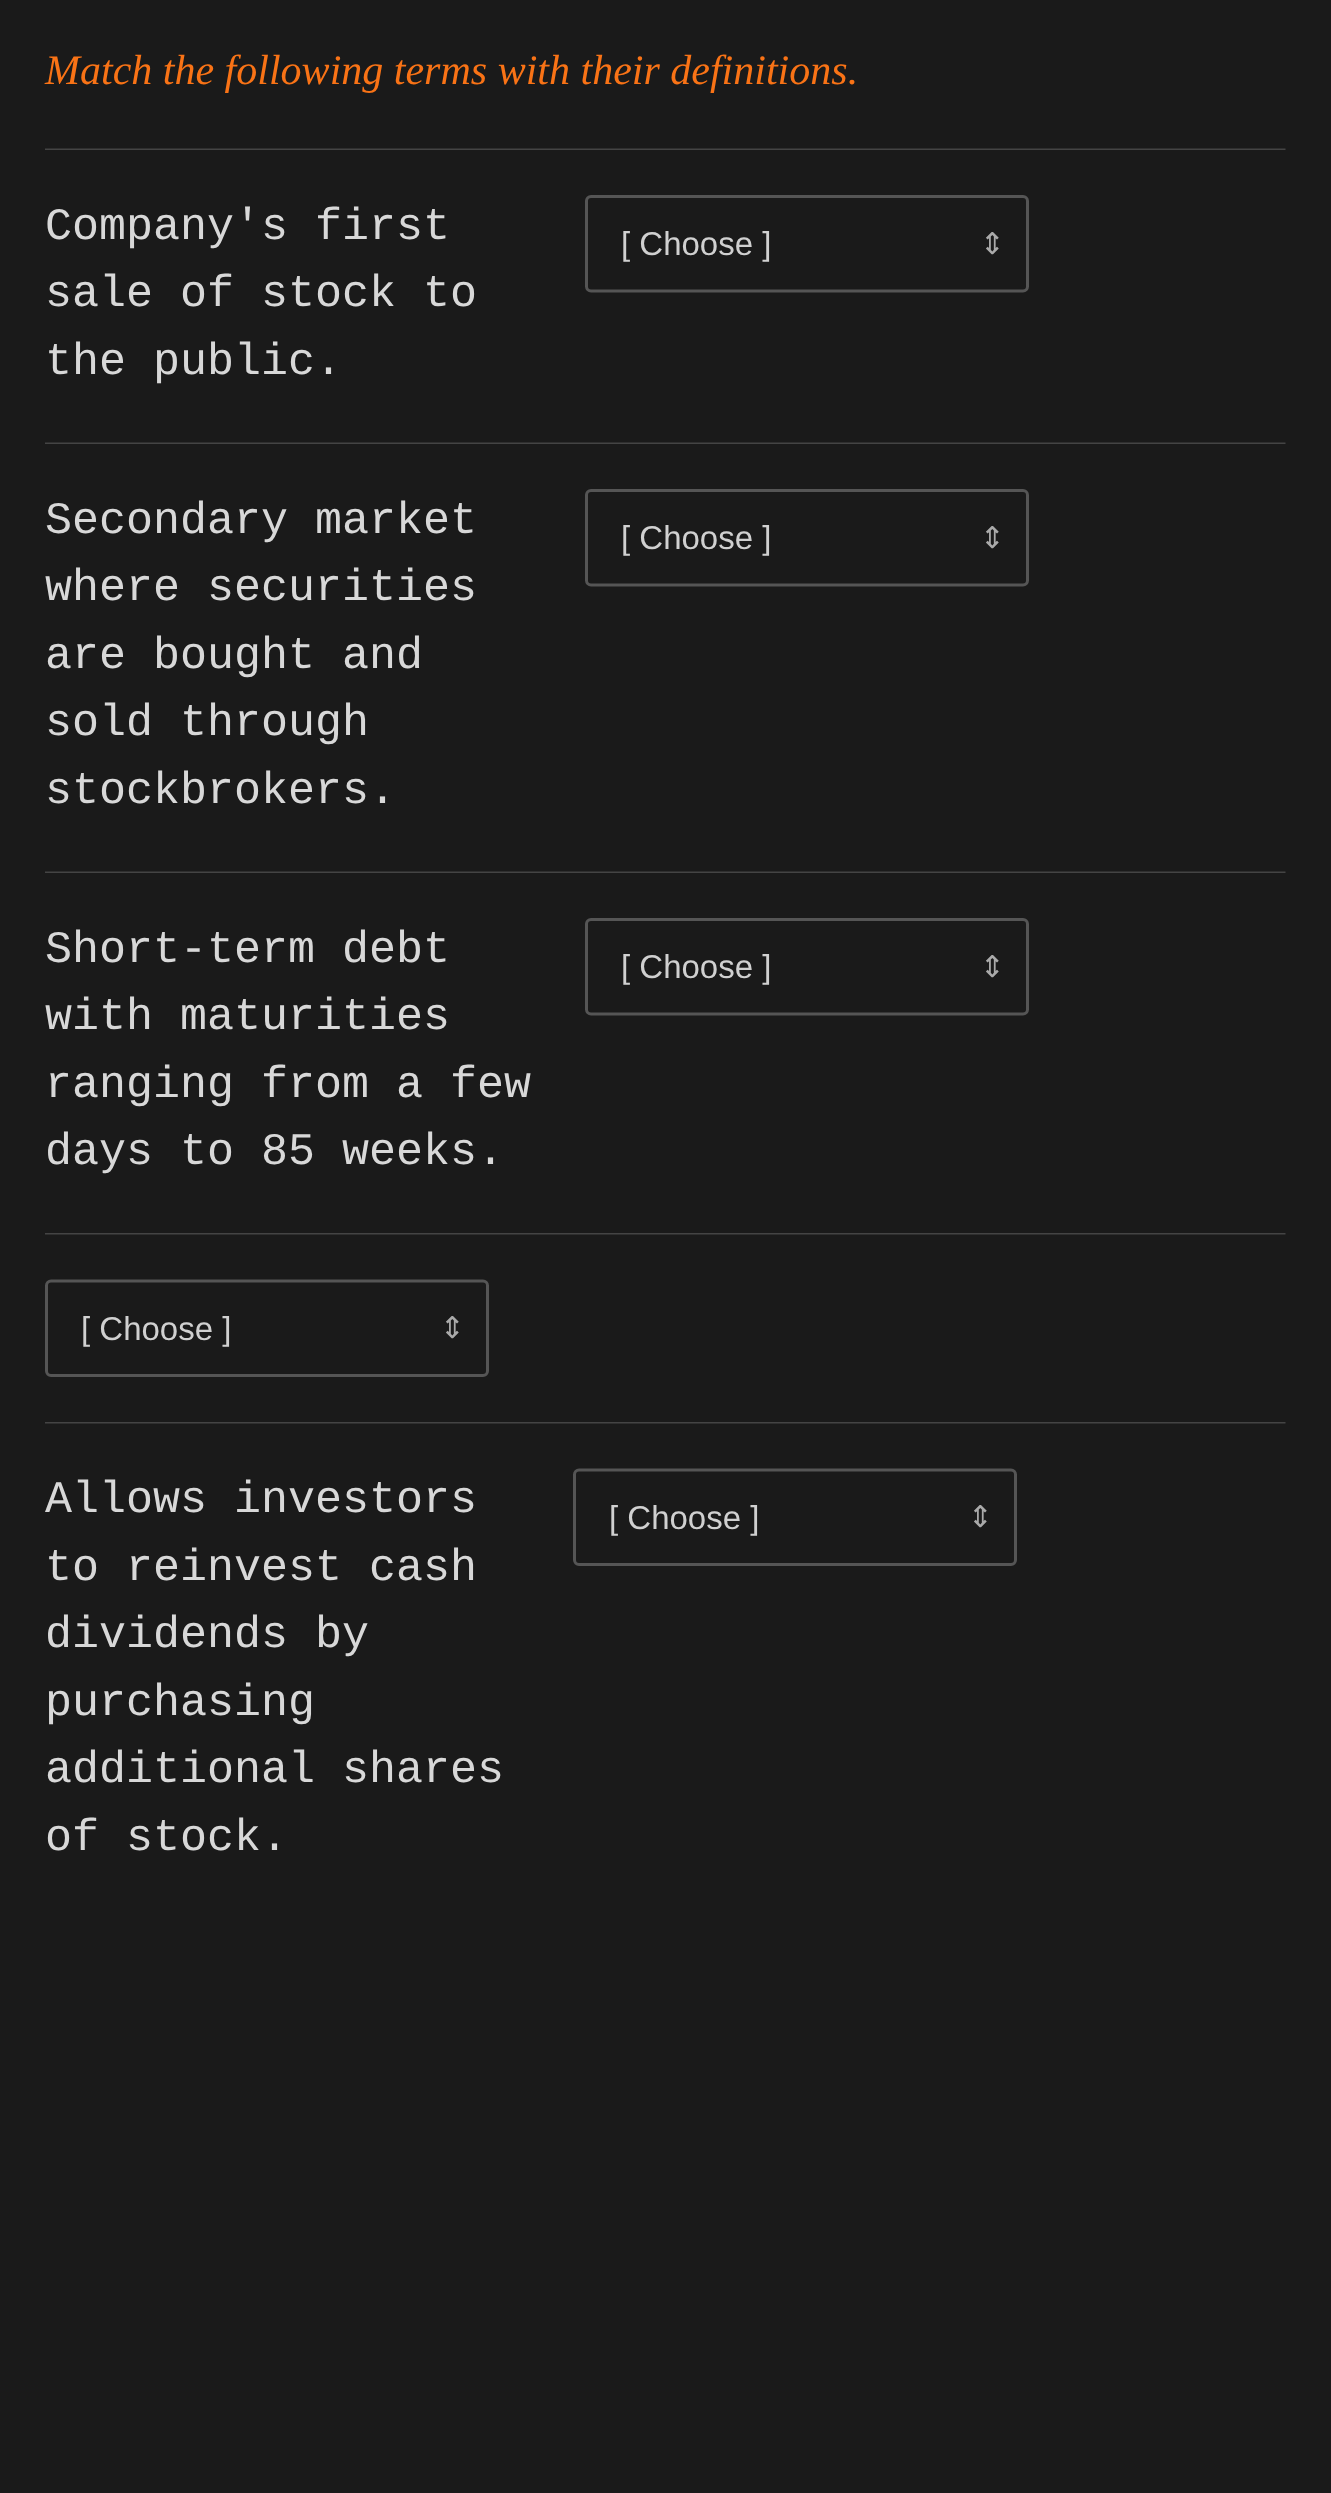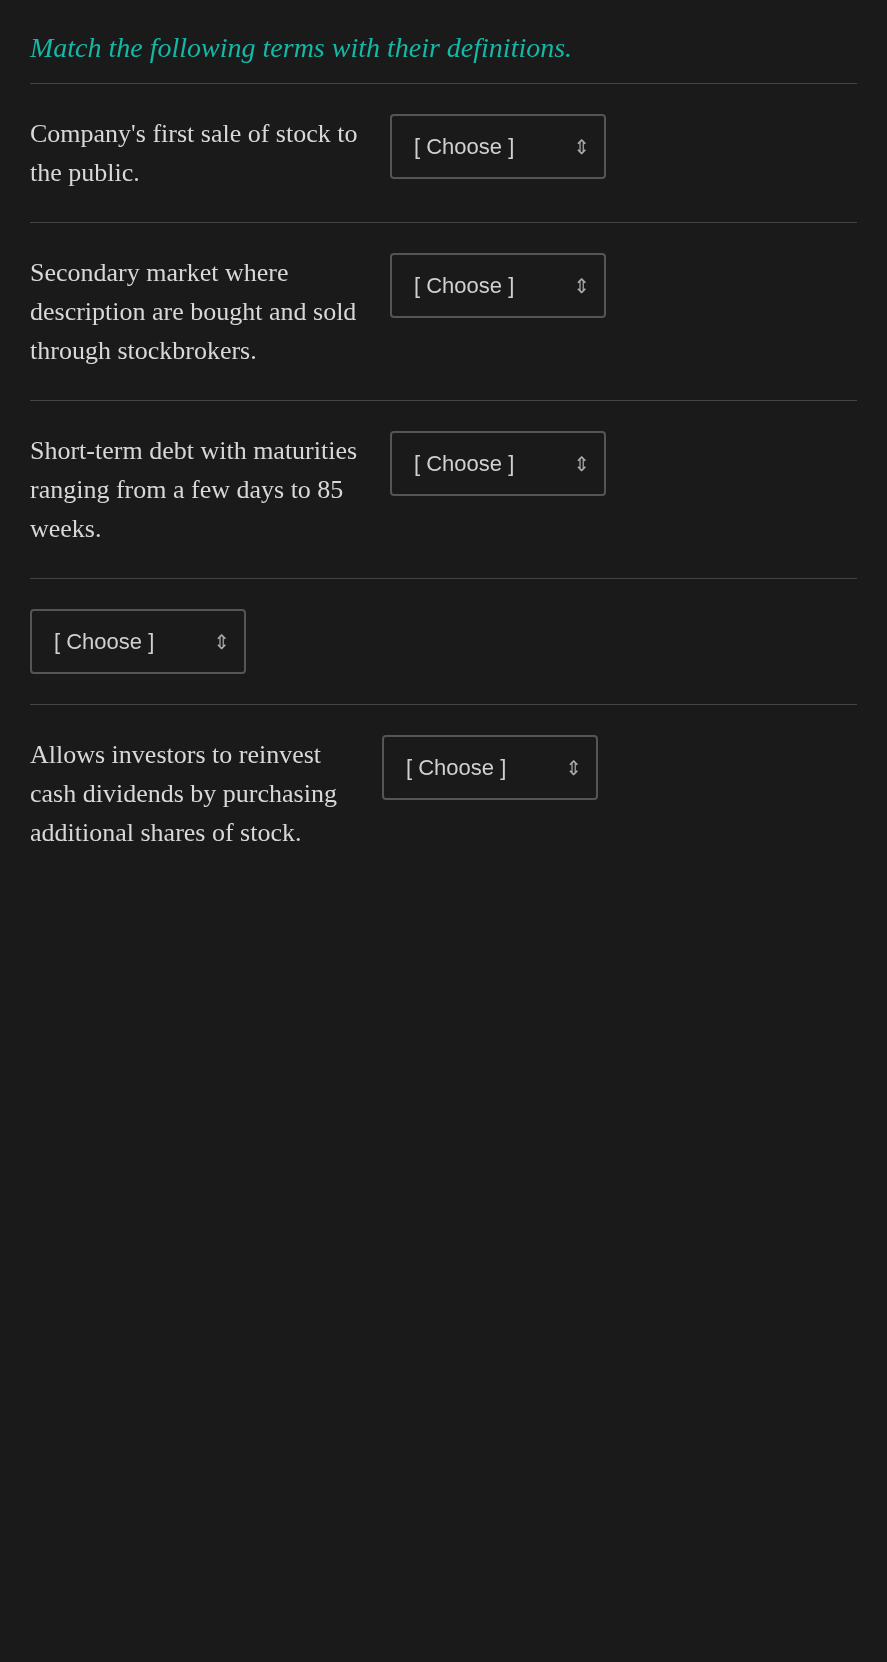--- a/index.html
+++ b/index.html
@@ -16,49 +16,49 @@
       min-height: 1662px;
     }
 
     .page-container {
       padding: 30px 30px 30px 30px;
     }
 
     .page-title {
       font-style: italic;
       font-size: 28px;
-      color: #14b8a6;
-      margin-bottom: 17px;
+      color: #f97316;
+      margin-bottom: 33px;
       line-height: 1.3;
       font-weight: normal;
     }
 
     .question-row {
       display: flex;
       flex-direction: row;
       align-items: flex-start;
       padding: 30px 0;
       border-bottom: 1px solid #444;
       gap: 20px;
     }
 
     .question-text {
       flex: 1;
-      font-size: 26px;
+      font-size: 30px;
       color: #d8d8d8;
       line-height: 1.5;
-      font-family: Liberation Serif, serif;
+      font-family: Liberation Mono, monospace;
       font-weight: normal;
       max-width: 340px;
     }
 
     .select-wrapper {
       flex-shrink: 0;
       position: relative;
-      width: 216px;
+      width: 296px;
       margin-top: 0;
     }
 
     .choose-select {
       width: 100%;
       padding: 18px 50px 18px 22px;
       background-color: #1a1a1a;
       border: 2px solid #555;
       border-radius: 4px;
       color: #d0d0d0;
@@ -105,21 +105,21 @@
         <option>Stock Exchange</option>
         <option>Prospectus</option>
         <option>DRIP</option>
         <option>Treasury Bill</option>
       </select>
       <span class="select-arrow">⇕</span>
     </div>
   </div>
 
   <div class="question-row">
-    <div class="question-text">Secondary market where description are bought and sold through stockbrokers.</div>
+    <div class="question-text">Secondary market where securities are bought and sold through stockbrokers.</div>
     <div class="select-wrapper">
       <select class="choose-select">
         <option>[ Choose ]</option>
         <option>IPO</option>
         <option>Secondary Market</option>
         <option>Stock Exchange</option>
         <option>Prospectus</option>
         <option>DRIP</option>
         <option>Treasury Bill</option>
       </select>

